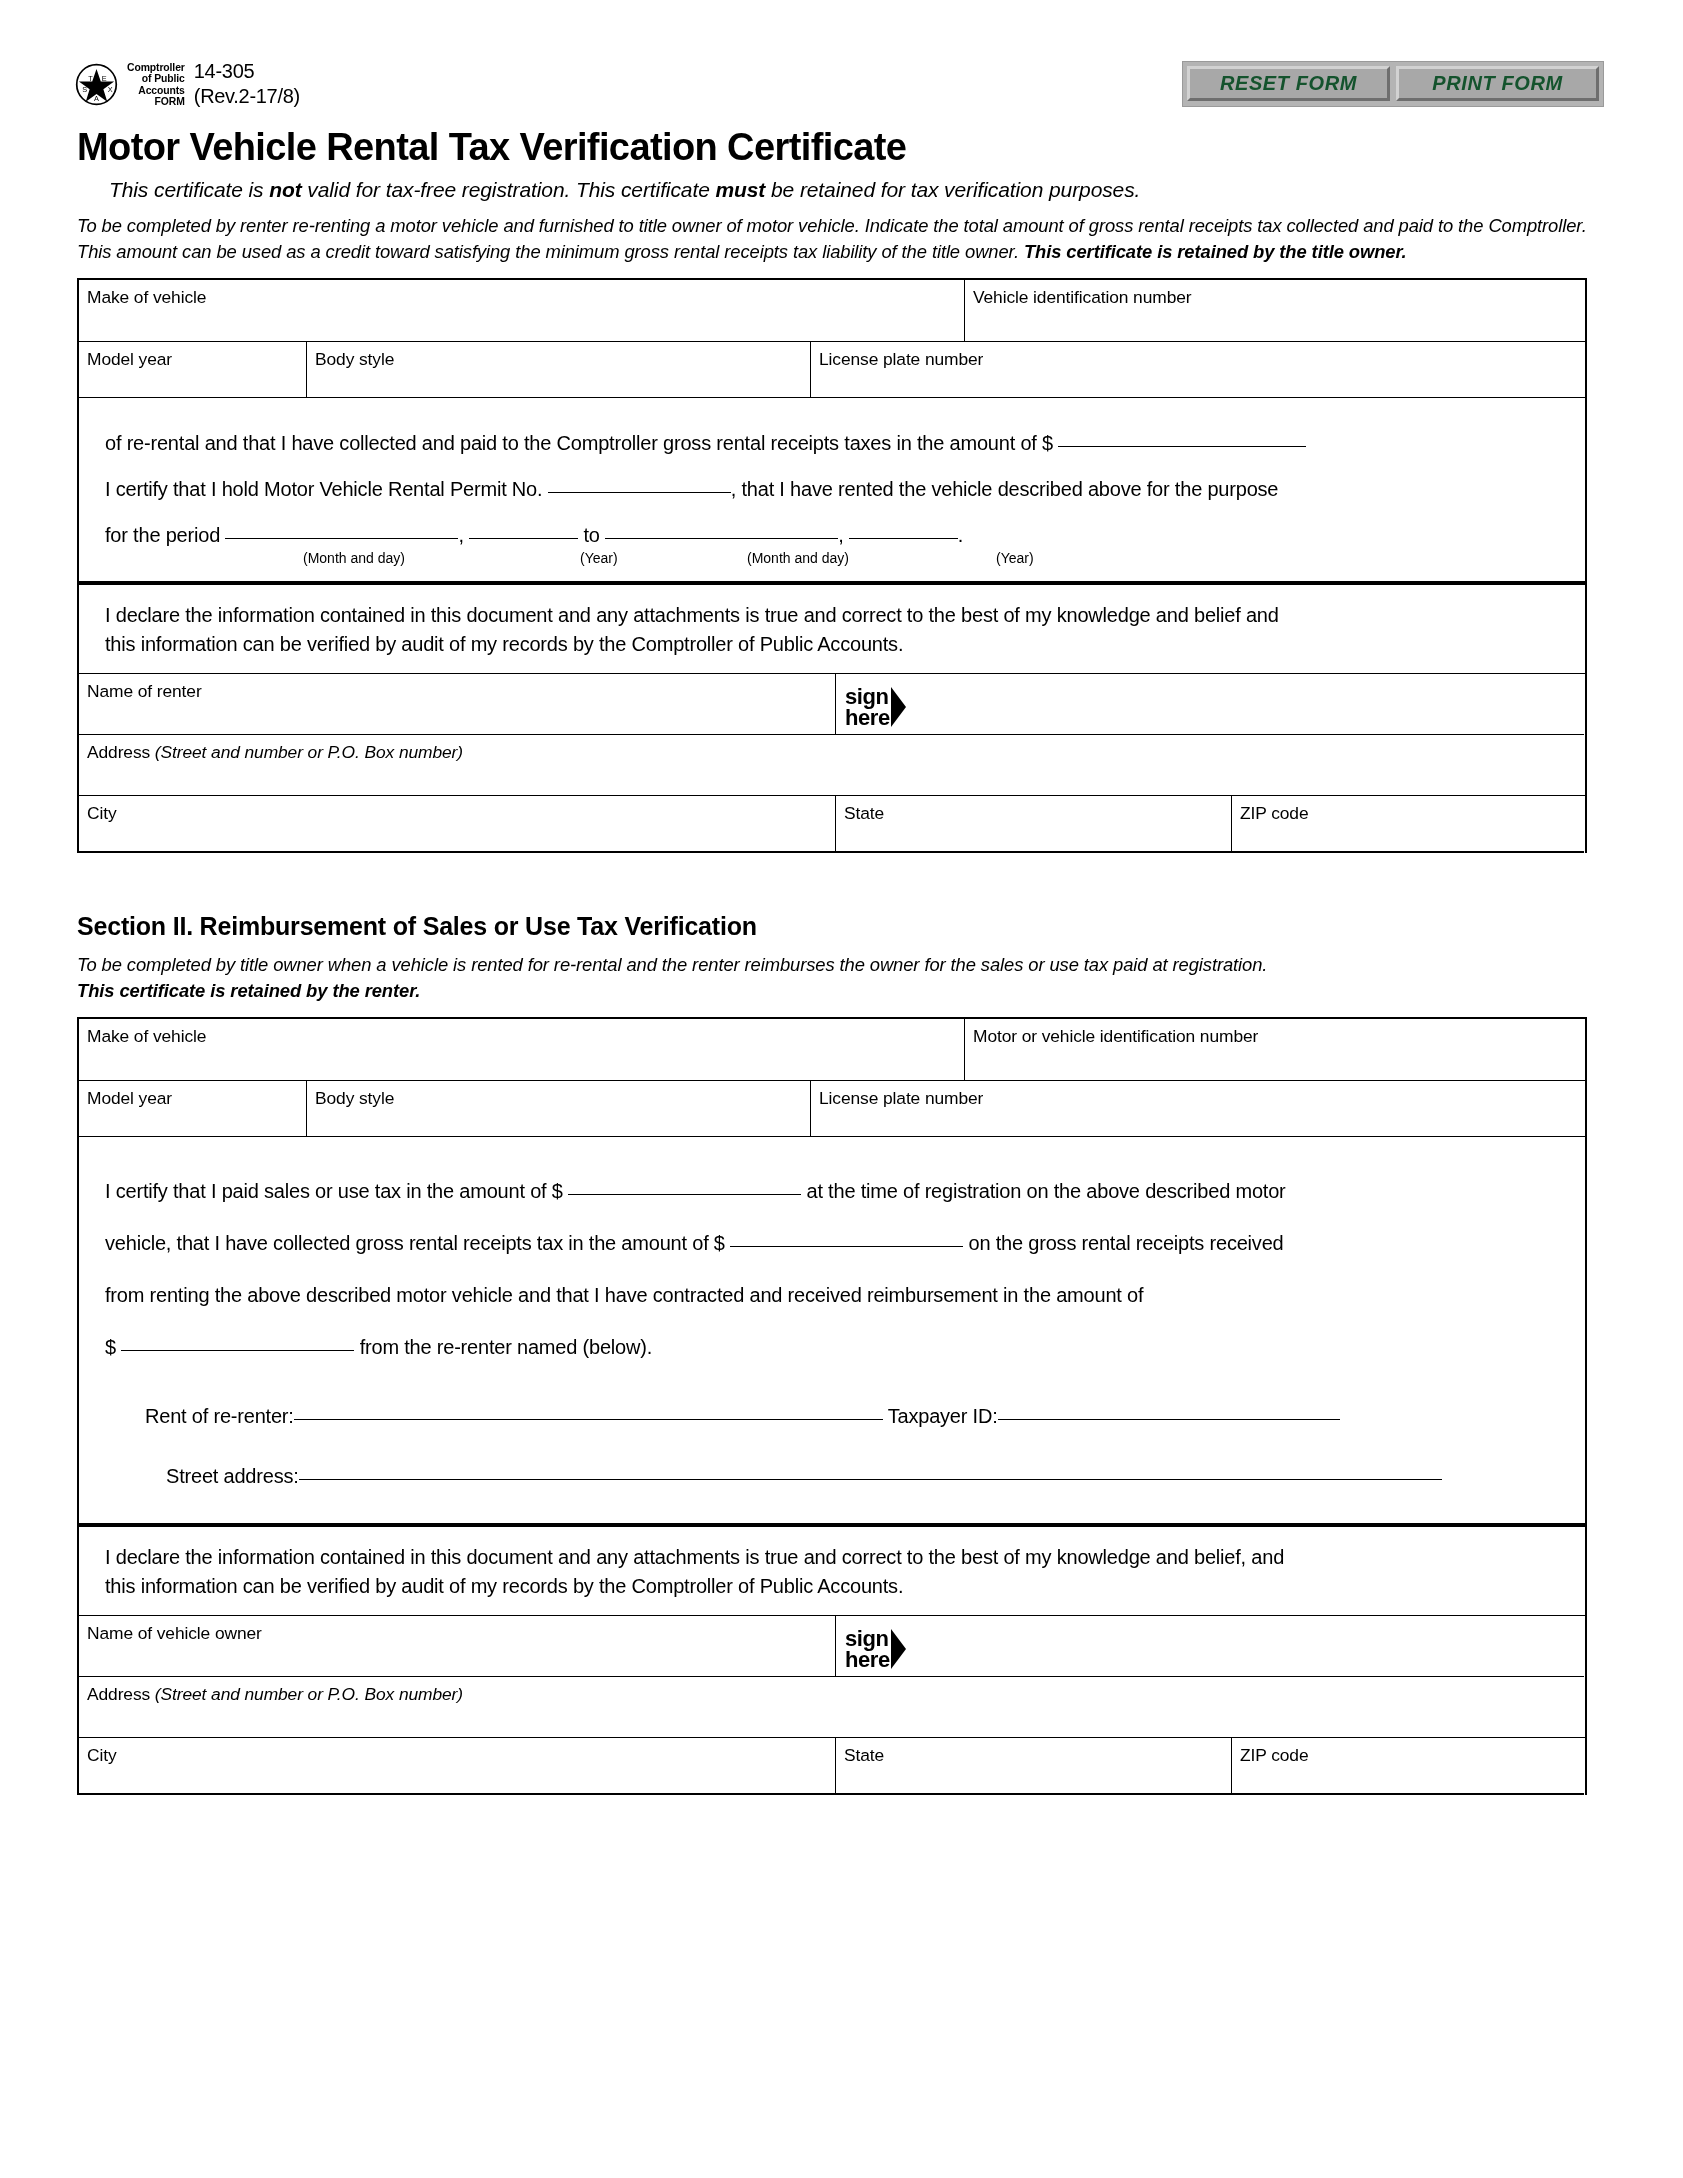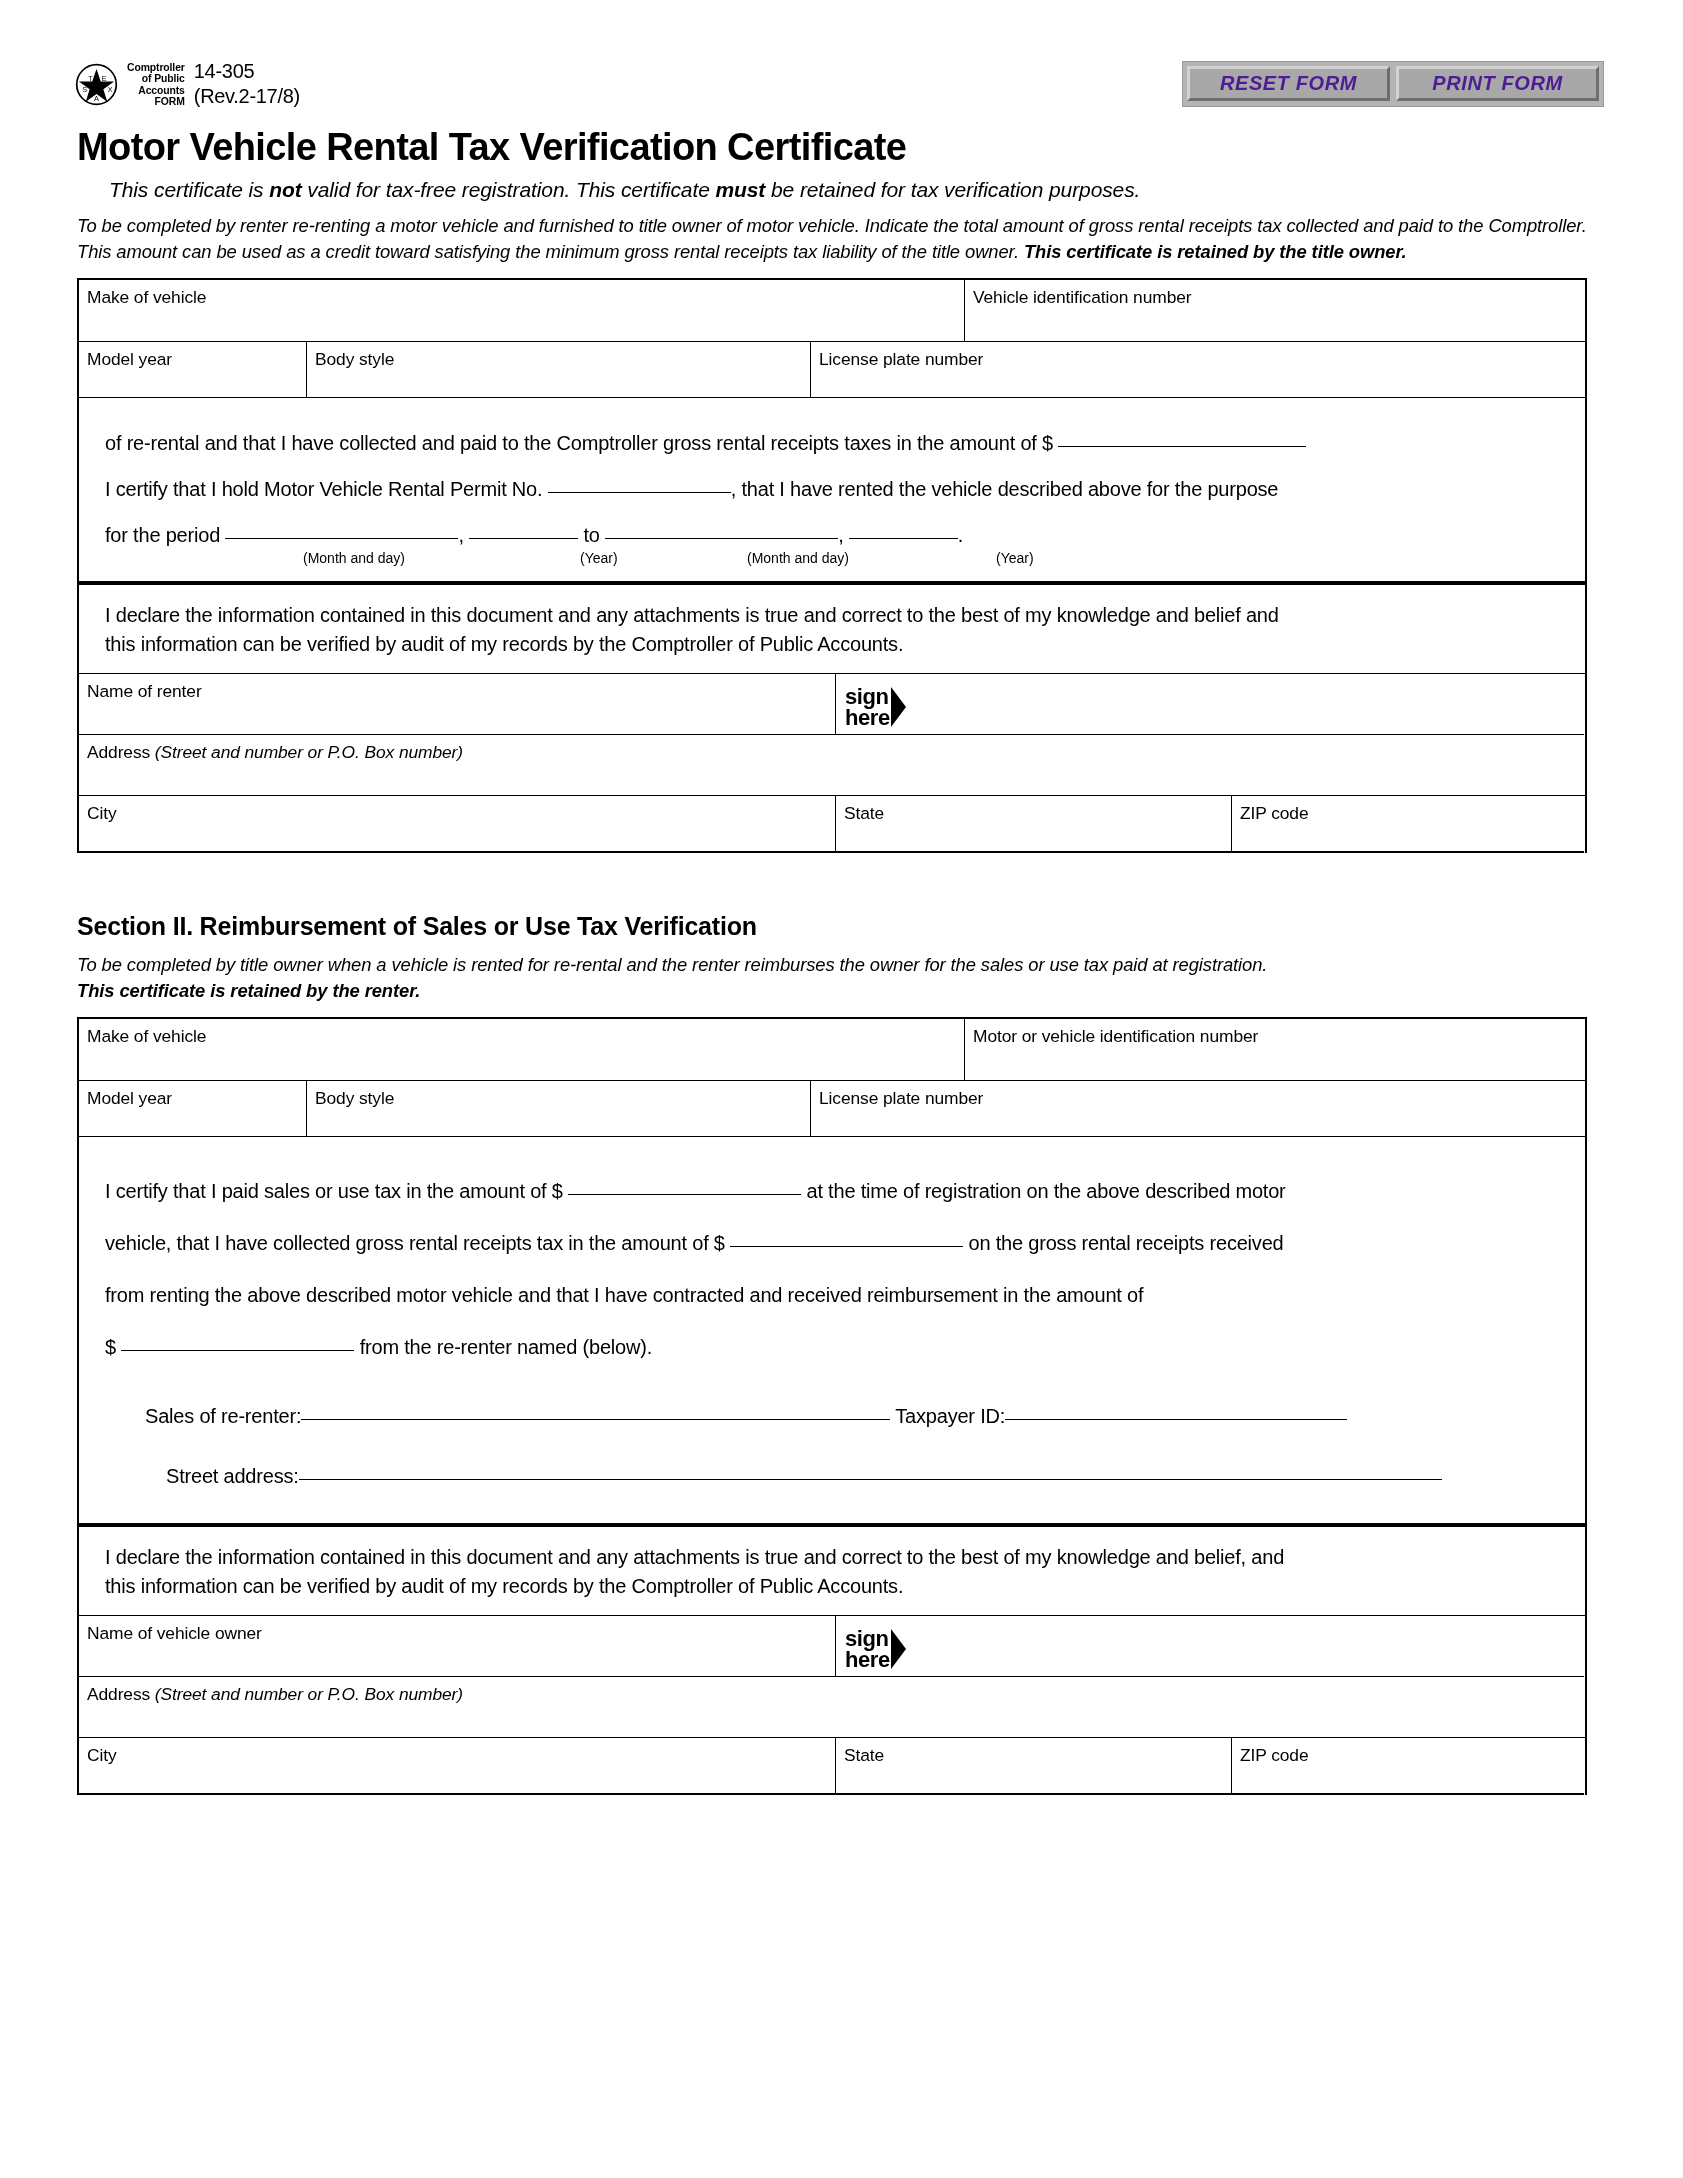--- a/index.html
+++ b/index.html
@@ -58,21 +58,21 @@
   }
   .form-btn {
     position: relative;
     width: 203px;
     height: 35px;
     background: #a8a8a8;
     border-top: 3px solid #d2d2d2;
     border-left: 3px solid #d2d2d2;
     border-right: 3px solid #6e6e6e;
     border-bottom: 3px solid #6e6e6e;
-    color: #4c1d95;
+    color: #14532d;
     font-style: italic;
     font-weight: bold;
     font-size: 20px;
     letter-spacing: 0.6px;
     display: flex;
     align-items: center;
     justify-content: center;
     cursor: pointer;
   }
   .btn-wrap {
@@ -382,21 +382,21 @@
       <div class="cert2-line"><span>vehicle, that I have collected gross rental receipts tax in the amount of $</span>
         <span class="blank b2-amt"></span>
         <span>on the gross rental receipts received</span>
       </div>
       <div class="cert2-line">from renting the above described motor vehicle and that I have contracted and received reimbursement in the amount of</div>
       <div class="cert2-line"><span>$</span>
         <span class="blank b2-amt"></span>
         <span>from the re-renter named (below).</span>
       </div>
 
-      <div class="fill-line fl-row" style="padding-left:40px"><span>Sales of re-renter:</span><span class="ul ul-name"></span>
+      <div class="fill-line fl-row" style="padding-left:40px"><span>Rent of re-renter:</span><span class="ul ul-name"></span>
         <span>Taxpayer ID:</span><span class="ul ul-tid"></span>
       </div>
       <div class="fill-line fl-row" style="padding-left:61px"><span>Street address:</span><span class="ul ul-street"></span>
       </div>
     </div>
 
     <div class="declare-block">
       <div class="declare-line">I declare the information contained in this document and any attachments is true and correct to the best of my knowledge and belief, and</div>
       <div class="declare-line">this information can be verified by audit of my records by the Comptroller of Public Accounts.</div>
     </div>

